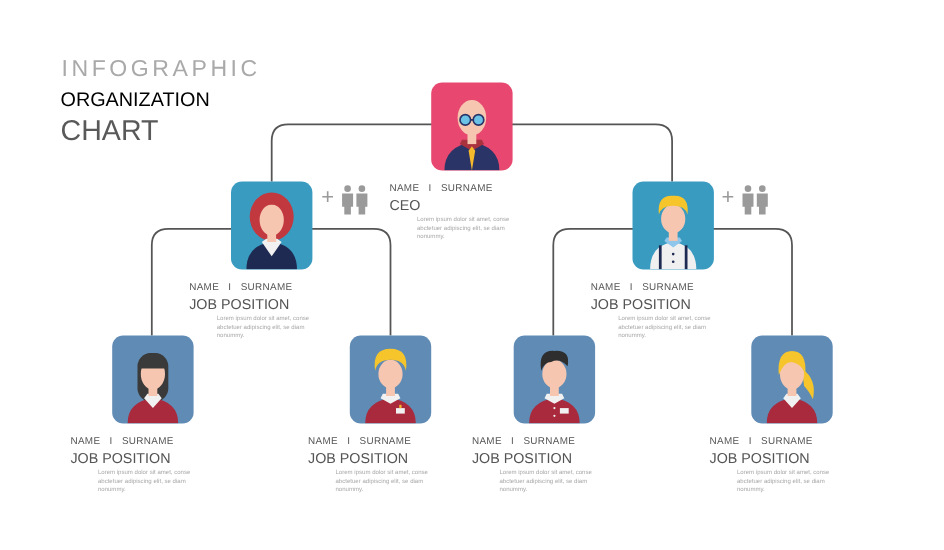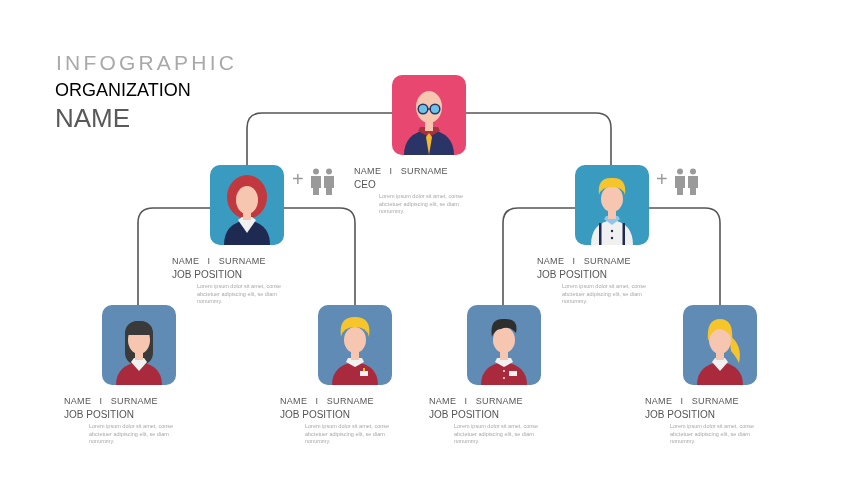--- a/index.html
+++ b/index.html
@@ -5,31 +5,31 @@
   html,body{margin:0;padding:0;background:#ffffff;}
   body{width:858px;height:500px;position:relative;overflow:hidden;font-family:"Liberation Sans",sans-serif;}
   .title1{position:absolute;left:56px;top:51px;font-size:21px;letter-spacing:3.2px;color:#a9a9a9;text-align:right;}
   .title2{position:absolute;left:55px;top:76px;font-size:18px;color:#000000;line-height:28px;}
   .title3{position:absolute;left:55px;top:104px;font-size:26px;color:#595959;line-height:28px;}
   svg.lines{position:absolute;left:0;top:0;}
   .node{position:absolute;width:150px;text-align:left;}
   .avatar{width:74px;height:80px;border-radius:10px;margin:0 auto;position:relative;overflow:hidden;}
   .avatar svg{position:absolute;left:0;top:0;}
   .name{font-size:9px;color:#555;margin-top:11px;letter-spacing:0.3px;}
-  .role{font-size:10px;color:#555;margin-top:3px;}
+  .role{font-size:13px;color:#555;margin-top:3px;}
   .desc{font-size:5.5px;color:#a8a8a8;line-height:7.5px;margin:3px auto 0;width:100px;}
   .plus{position:absolute;font-size:20px;color:#9a9a9a;font-weight:300;}
   .people{position:absolute;}
 </style>
 </head>
 <body>
 
 <div class="title1">INFOGRAPHIC</div>
 <div class="title2">ORGANIZATION</div>
-<div class="title3">NAME</div>
+<div class="title3">CHART</div>
 
 <svg class="lines" width="858" height="500">
   <g fill="none" stroke="#555555" stroke-width="1.6">
 
     <path d="M247 165 V128 Q247 113 262 113 H596 Q611 113 611 128 V165"></path>
 
     <path d="M138 305 V223 Q138 208 153 208 H340 Q355 208 355 223 V305"></path>
 
     <path d="M503 305 V223 Q503 208 518 208 H705 Q720 208 720 223 V305"></path>
   </g>

